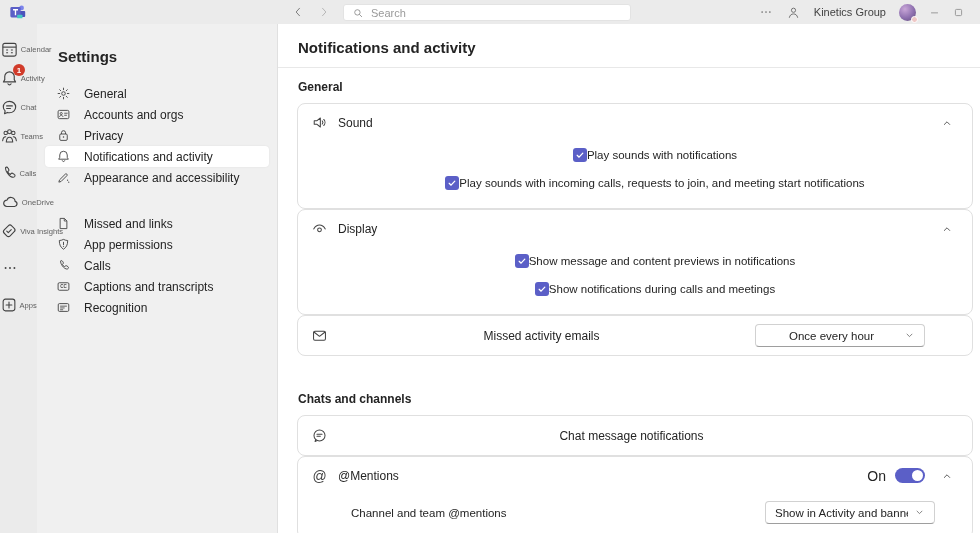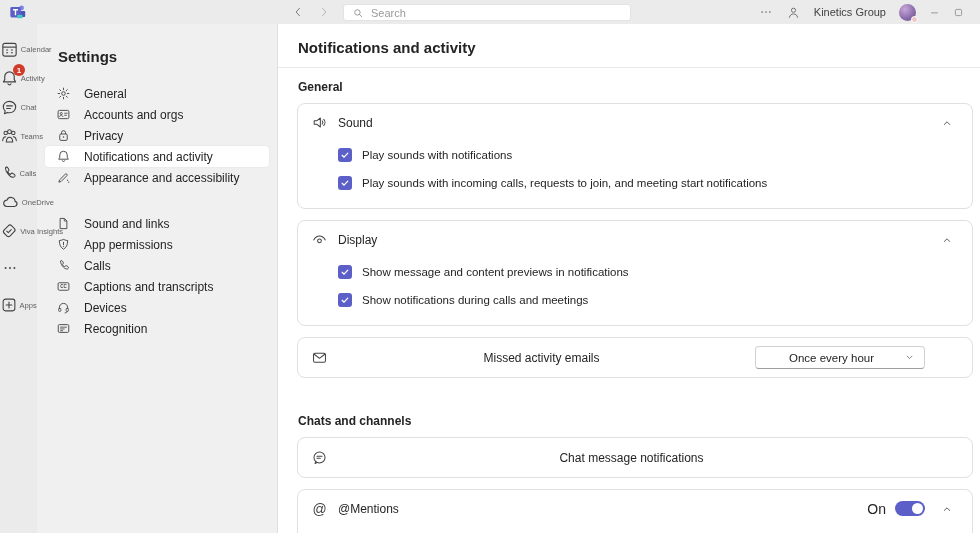--- a/index.html
+++ b/index.html
@@ -44,26 +44,26 @@
   .side-icon { width:16px; height:16px; color:#424242; display:flex; align-items:center; justify-content:center; flex:0 0 16px; }
   .side-label { font-size:12px; color:#242424; white-space:nowrap; }
   .side-spacer { height:25px; }
 
   
   .main { flex:1; background:#ffffff; display:flex; flex-direction:column; min-width:0; }
   .main-header { padding:15px 20px 11px 20px; border-bottom:1px solid #e8e8e8; }
   .main-title { font-size:15px; font-weight:bold; }
   .main-scroll { flex:1; padding:0 7px 0 19px; overflow:hidden; }
   .section-heading { font-size:12px; font-weight:bold; margin:12px 0 9px 1px; }
-  .card { background:#ffffff; border:1px solid #e0e0e0; border-radius:8px; margin-bottom:11px; }
+  .card { background:#ffffff; border:1px solid #e0e0e0; border-radius:8px; }
   .card-header { height:37px; display:flex; align-items:center; padding:0 13px; gap:10px; }
   .card-icon { width:17px; height:17px; color:#424242; display:flex; align-items:center; justify-content:center; flex:0 0 17px; font-size:14px; }
   .card-title { font-size:12px; color:#242424; flex:1; }
   .chev-btn { width:24px; height:24px; display:flex; align-items:center; justify-content:center; color:#424242; cursor:pointer; }
-  .check-row { display:flex; align-items:center; gap:10px; padding-left:40px; height:28px; }
+  .check-row { display:flex; align-items:center; padding-left:40px; height:28px;justify-content:center; }
   .checkbox { width:14px; height:14px; border-radius:3px; background:#5b5fc7; display:flex; align-items:center; justify-content:center; cursor:pointer; flex:0 0 14px; }
   .check-label { font-size:11.5px; color:#242424; }
   .card-pad { height:11px; }
   .dropdown { width:170px; height:23px; border:1px solid #d1d1d1; border-bottom-color:#9e9e9e; border-radius:4px; background:#ffffff; display:flex; align-items:center; padding:0 9px; gap:6px; cursor:pointer; }
   .dropdown-value { flex:1; font-size:11.5px; color:#242424; white-space:nowrap; overflow:hidden; }
   .dropdown svg { color:#616161; flex:0 0 auto; }
   .right-spacer { width:24px; flex:0 0 24px; }
   .single-row { height:39px;text-align:center; }
   .toggle-wrap { display:flex; align-items:center; gap:9px; }
   .toggle-label { font-size:14px; color:#242424; }
@@ -288,21 +288,21 @@
       </div>
       <div class="side-spacer"></div>
       <div class="side-group">
         <div class="side-item">
           <span class="side-icon">
             <svg width="15" height="15" viewBox="0 0 20 20">
                 <path d="M5.5 3.2h5.7l3.3 3.3v10.3H5.5z" stroke="currentColor" stroke-width="1.2" fill="none" stroke-linejoin="round"></path>
                 <path d="M11 3.4v3.3h3.3" stroke="currentColor" stroke-width="1.1" fill="none"></path>
               </svg>
           </span>
-          <span class="side-label">Sound and links</span>
+          <span class="side-label">Missed and links</span>
         </div>
         <div class="side-item">
           <span class="side-icon">
             <svg width="15" height="15" viewBox="0 0 20 20">
                 <path d="M10 3.2c2 1 3.9 1.5 5.6 1.5 0 6-2 9.3-5.6 11.6C6.4 14 4.4 10.7 4.4 4.7 6.1 4.7 8 4.2 10 3.2z" stroke="currentColor" stroke-width="1.2" fill="none" stroke-linejoin="round"></path>
                 <path d="M10 7v3.2" stroke="currentColor" stroke-width="1.2" stroke-linecap="round"></path>
                 <circle cx="10" cy="12.3" r="0.8" fill="currentColor"></circle>
               </svg>
           </span>
           <span class="side-label">App permissions</span>
@@ -316,31 +316,20 @@
           <span class="side-label">Calls</span>
         </div>
         <div class="side-item">
           <span class="side-icon">
             <svg width="15" height="15" viewBox="0 0 20 20">
                 <rect x="2.8" y="5" width="14.4" height="10" rx="1.6" stroke="currentColor" stroke-width="1.2" fill="none"></rect>
                 <text x="10" y="12.4" text-anchor="middle" font-size="6" font-family="Liberation Sans, sans-serif" font-weight="bold" fill="currentColor" stroke="none">CC</text>
               </svg>
           </span>
           <span class="side-label">Captions and transcripts</span>
-        </div>
-        <div class="side-item">
-          <span class="side-icon">
-            <svg width="15" height="15" viewBox="0 0 20 20">
-                <path d="M4.5 11.5V10a5.5 5.5 0 0 1 11 0v1.5" stroke="currentColor" stroke-width="1.2" fill="none" stroke-linecap="round"></path>
-                <rect x="3.5" y="11" width="3" height="4.2" rx="1.2" stroke="currentColor" stroke-width="1.1" fill="none"></rect>
-                <rect x="13.5" y="11" width="3" height="4.2" rx="1.2" stroke="currentColor" stroke-width="1.1" fill="none"></rect>
-                <path d="M15 15.4c0 1.2-1.2 1.8-3 1.8" stroke="currentColor" stroke-width="1.1" fill="none" stroke-linecap="round"></path>
-              </svg>
-          </span>
-          <span class="side-label">Devices</span>
         </div>
         <div class="side-item">
           <span class="side-icon">
             <svg width="15" height="15" viewBox="0 0 20 20">
                 <rect x="3" y="4.8" width="14" height="10.4" rx="1.6" stroke="currentColor" stroke-width="1.2" fill="none"></rect>
                 <path d="M6 8.2h8M6 10.6h5M6 13h3" stroke="currentColor" stroke-width="1.1" stroke-linecap="round"></path>
               </svg>
           </span>
           <span class="side-label">Recognition</span>
         </div>

